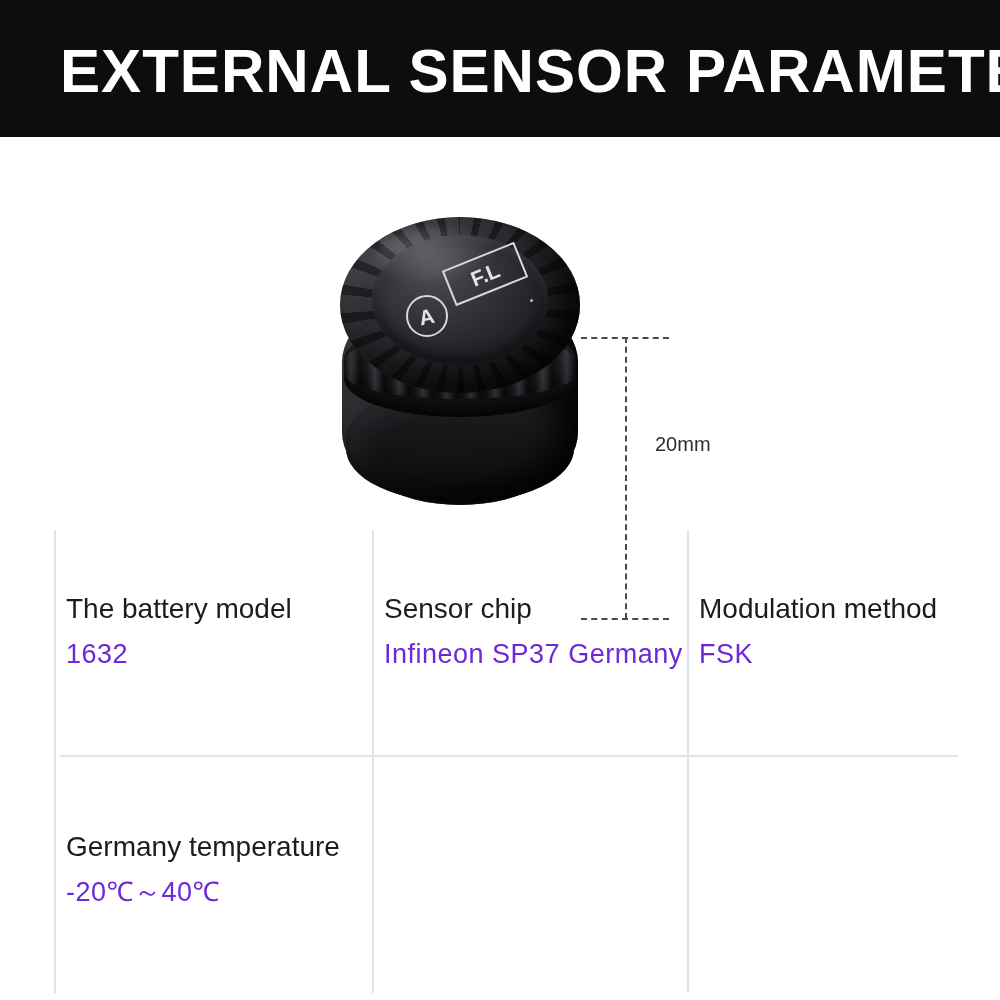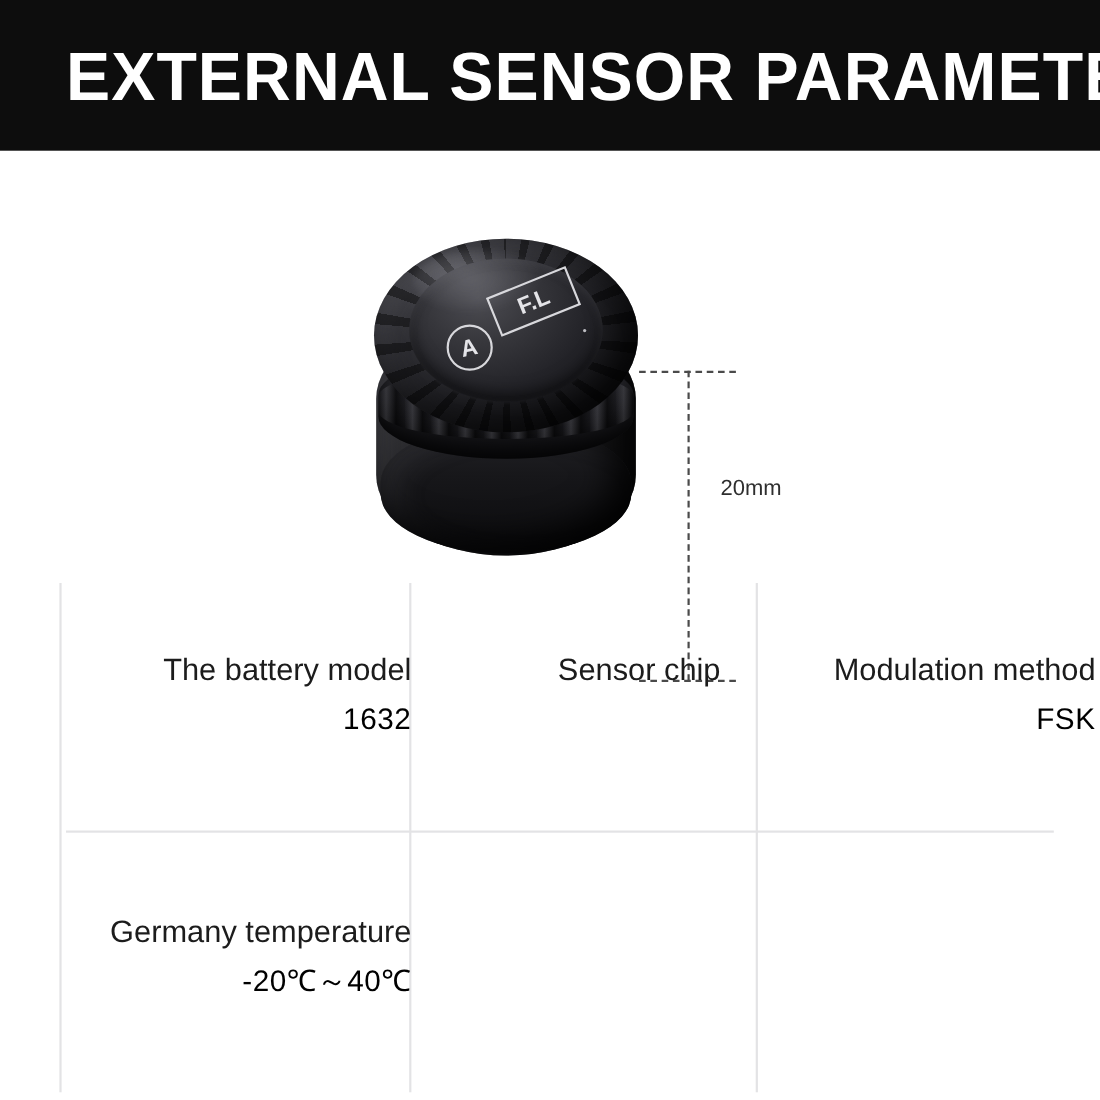--- a/index.html
+++ b/index.html
@@ -276,32 +276,31 @@
 
   .vline-left   { left: 54px;  top: 8px;  height: 463px; }
   .vline-mid1   { left: 372px; top: 8px;  height: 463px; }
   .vline-mid2   { left: 687px; top: 8px;  height: 463px; }
   .hline-mid    { left: 60px;  top: 233px; width: 898px; }
 
   .cell {
     position: absolute;
     box-sizing: border-box;
     padding: 0 10px;
-    text-align: right;
-    margin-left: 12px;
+    text-align: left;
   }
   .cell-label {
     color: #1c1c1c;
     font-size: 28px;
     line-height: 34px;
     white-space: nowrap;
   }
   .cell-value {
     margin-top: 12px;
-    color: #000000;
+    color: #6d28d9;
     font-size: 27px;
     line-height: 33px;
     letter-spacing: 0.5px;
     white-space: nowrap;
   }
 
   
   .cell-r1c1 { left: 56px;  top: 70px;  width: 316px; }
   .cell-r1c2 { left: 374px; top: 70px;  width: 279px; }
   .cell-r1c3 { left: 689px; top: 70px;  width: 305px; }
@@ -354,20 +353,21 @@
     <div class="grid-line v-line vline-mid2"></div>
     <div class="grid-line h-line hline-mid"></div>
 
     <div class="cell cell-r1c1">
       <div class="cell-label">The battery model</div>
       <div class="cell-value">1632</div>
     </div>
 
     <div class="cell cell-r1c2">
       <div class="cell-label">Sensor chip</div>
+      <div class="cell-value">Infineon SP37 Germany</div>
     </div>
 
     <div class="cell cell-r1c3">
       <div class="cell-label">Modulation method</div>
       <div class="cell-value">FSK</div>
     </div>
 
     <div class="cell cell-r2c1">
       <div class="cell-label">Germany temperature</div>
       <div class="cell-value">-20℃～40℃</div>

